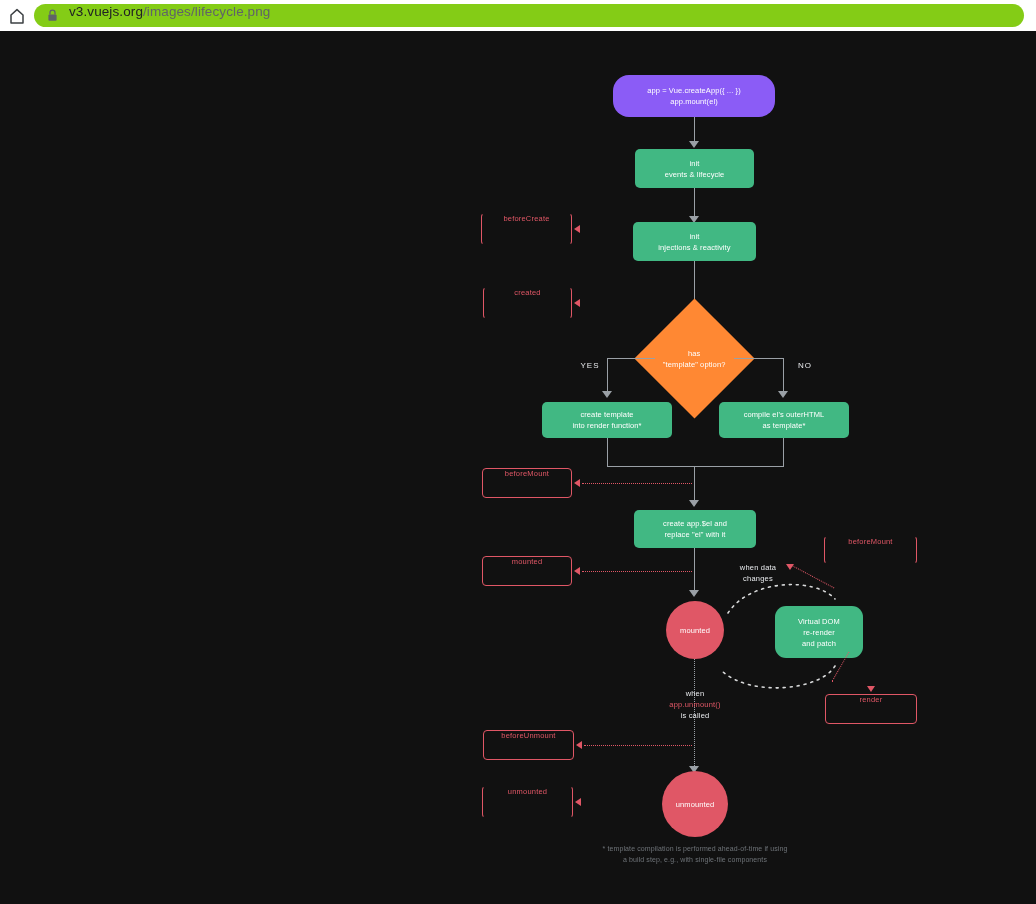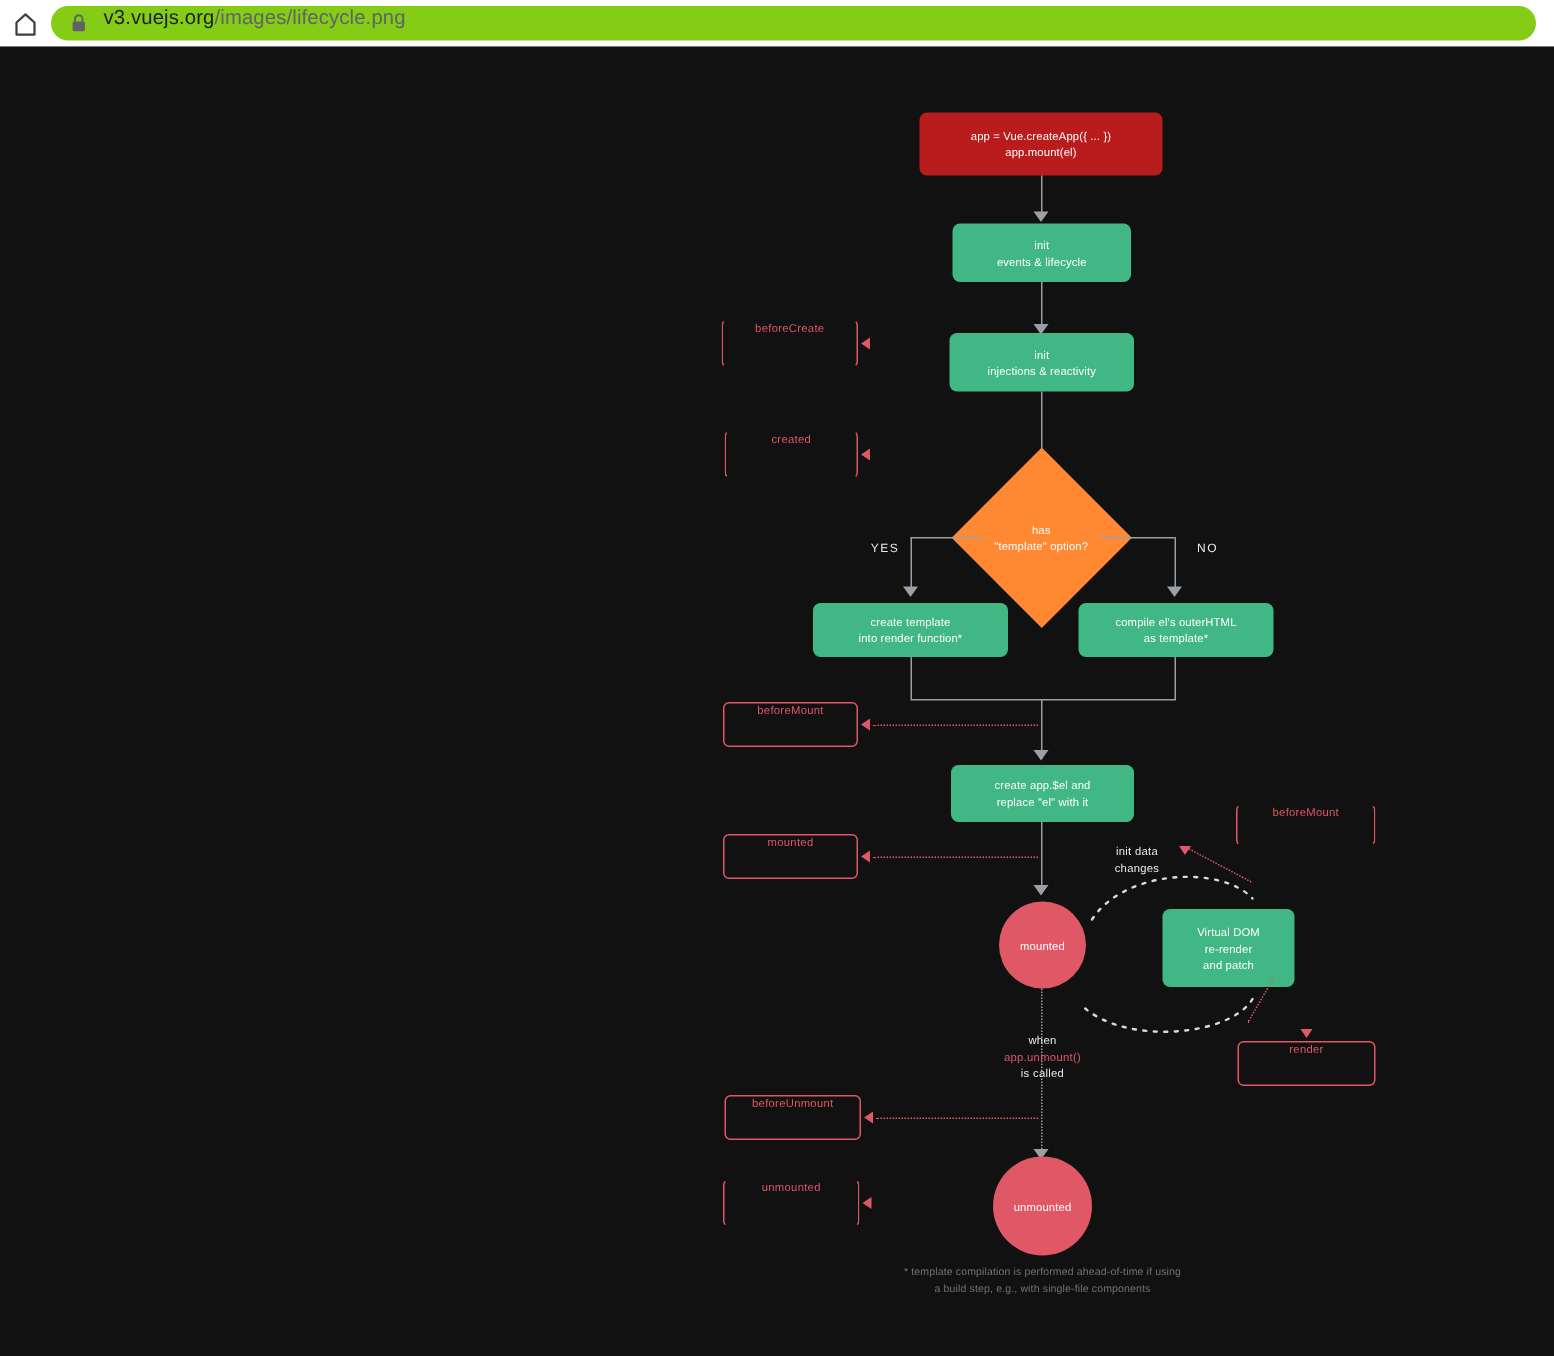--- a/index.html
+++ b/index.html
@@ -46,21 +46,21 @@
   
   .node{
     position:absolute;box-sizing:border-box;
     display:flex;align-items:center;justify-content:center;
     text-align:center;color:#ffffff;
     font-size:7.5px;line-height:11px;
     letter-spacing:0.1px;
     font-family:"Liberation Sans", sans-serif;
   }
   .node .t{padding:0 4px;}
-  .box-blue{background:#b91c1c;border-radius:5px;}
+  .box-blue{background:#8b5cf6;border-radius:16px;}
   .box-green{background:#41b883;border-radius:5px;}
   .diamond{
     background:#ff8833;
     transform:rotate(45deg);
   }
   .diamond .t{transform:rotate(-45deg);width:150px;}
   .circle{
     background:#e05766;border-radius:50%;
   }
 
@@ -235,31 +235,31 @@
   </div>
 
   <div class="curve" style="left:640px;top:520px;width:280px;height:180px;">
     <svg width="280" height="180" viewBox="0 0 280 180">
       <path d="M88 62 C 110 28, 175 26, 195 48" fill="none" stroke="#d9dadb" stroke-width="1.6" stroke-dasharray="2 5" stroke-linecap="round"></path>
       <path d="M195 115 C 180 140, 110 146, 82 120" fill="none" stroke="#d9dadb" stroke-width="1.6" stroke-dasharray="2 5" stroke-linecap="round"></path>
     </svg>
   </div>
 
   <div class="edge-label" style="left:722px;top:531px;width:72px;">
-    <div>init data</div>
+    <div>when data</div>
     <div>changes</div>
   </div>
 
   <div class="hook hook-bracket" style="left:824px;top:505px;width:93px;height:28px;">
     <span>beforeMount</span>
   </div>
   <div class="dotline" style="left:790px;top:533px;width:50px;transform:rotate(28deg);transform-origin:left center;"></div>
   <div class="dot-arrow-down" style="left:786px;top:533px;"></div>
 
-  <div class="node box-green" style="left:775px;top:575px;width:88px;height:52px;">
+  <div class="node box-green" style="left:775px;top:575px;width:88px;height:52px;border-radius:11px;">
     <div class="t">
       <div>Virtual DOM</div>
       <div>re-render</div>
       <div>and patch</div>
     </div>
   </div>
 
   <div class="hook" style="left:825px;top:663px;width:92px;height:30px;">
     <span>render</span>
   </div>

